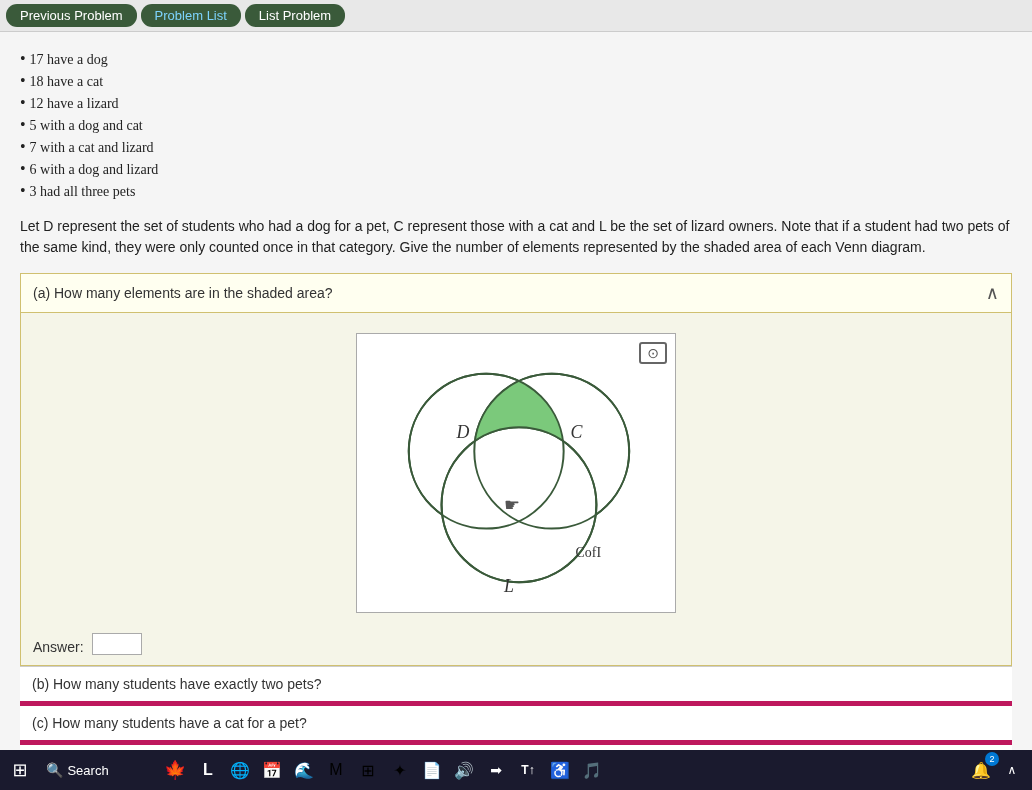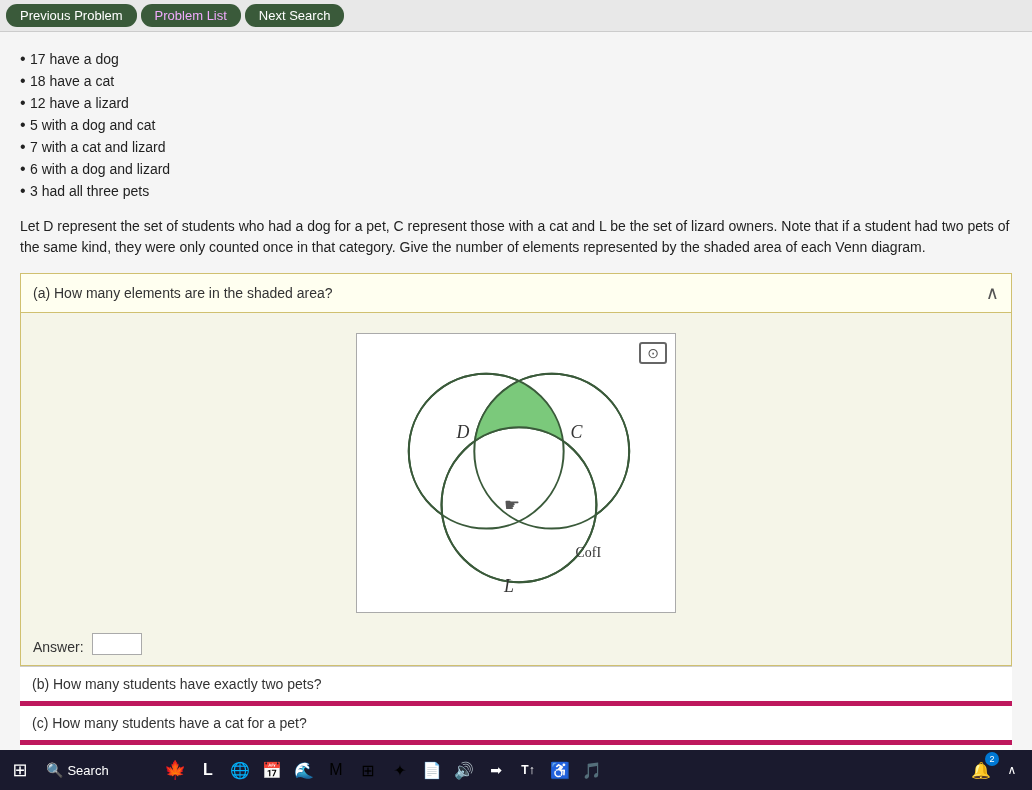--- a/index.html
+++ b/index.html
@@ -24,40 +24,41 @@
     }
     .nav-btn {
       padding: 4px 14px;
       font-size: 13px;
       border: none;
       border-radius: 11px;
       cursor: pointer;
       font-weight: 500;
     }
     .nav-btn-prev { background: #3a5a3a; color: white; }
-    .nav-btn-list { background: #3a5a3a; color: #f0abfc; }
+    .nav-btn-list { background: #3a5a3a; color: #7dd3fc; }
     .nav-btn-next { background: #3a5a3a; color: white; }
 
     
     .main-content {
       flex: 1;
       background: #f5f5f5;
       padding: 16px 20px 0 20px;
       overflow-y: auto;
     }
 
     
     .bullet-list {
       list-style: none;
       margin-bottom: 14px;
     }
     .bullet-list li {
       padding: 2px 0;
       font-size: 14px;
       color: #222;
+      font-family: Liberation Serif, serif;
     }
     .bullet-list li::before {
       content: "• ";
       font-size: 16px;
     }
 
     
     .problem-description {
       font-size: 14px;
       color: #222;
@@ -222,21 +223,21 @@
       align-items: center;
       justify-content: center;
     }
   </style>
 </head>
 <body>
 
 <div class="top-nav">
   <button class="nav-btn nav-btn-prev">Previous Problem</button>
   <button class="nav-btn nav-btn-list">Problem List</button>
-  <button class="nav-btn nav-btn-next">Next Search</button>
+  <button class="nav-btn nav-btn-next">List Problem</button>
 </div>
 
 <div class="main-content">
 
   <ul class="bullet-list">
     <li>17 have a dog</li>
     <li>18 have a cat</li>
     <li>12 have a lizard</li>
     <li>5 with a dog and cat</li>
     <li>7 with a cat and lizard</li>

